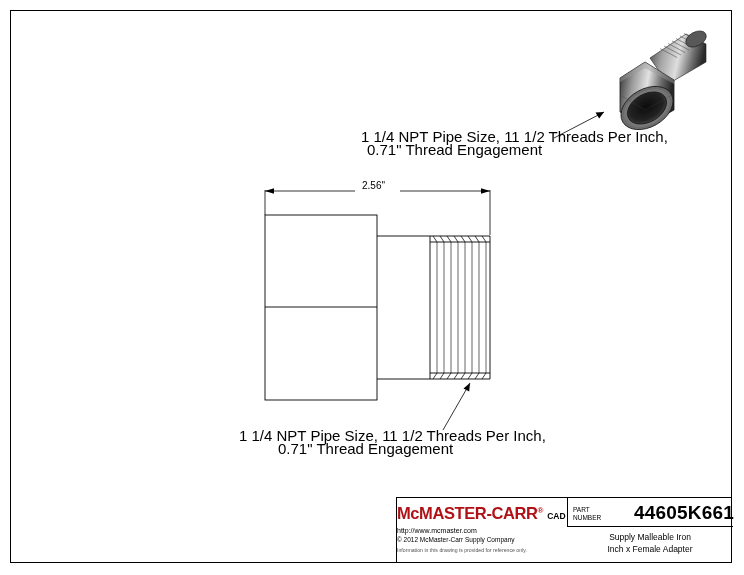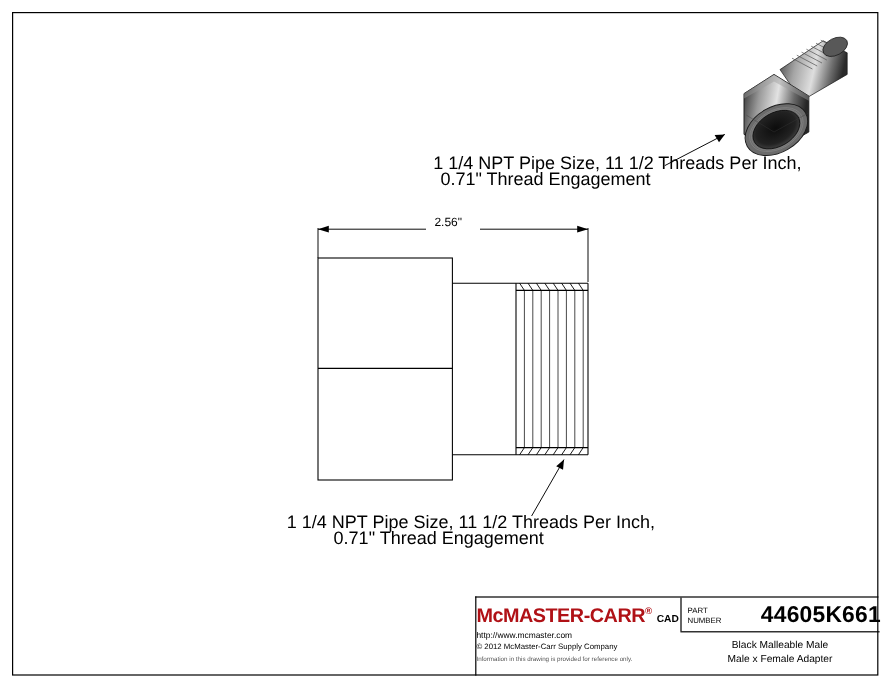--- a/index.html
+++ b/index.html
@@ -308,18 +308,18 @@
     <div class="tb-vdivider"></div>
     <div class="tb-divider"></div>
 
     <div class="tb-partlabel">
       <div>PART</div>
       <div>NUMBER</div>
     </div>
     <div class="tb-partnum">44605K661</div>
 
     <div class="tb-desc">
-      <div>Black Malleable Male</div>
-      <div>Male x Female Adapter</div>
+      <div>Supply Malleable Iron</div>
+      <div>Inch x Female Adapter</div>
     </div>
   </div>
 
 </div>
 
 </body></html>

